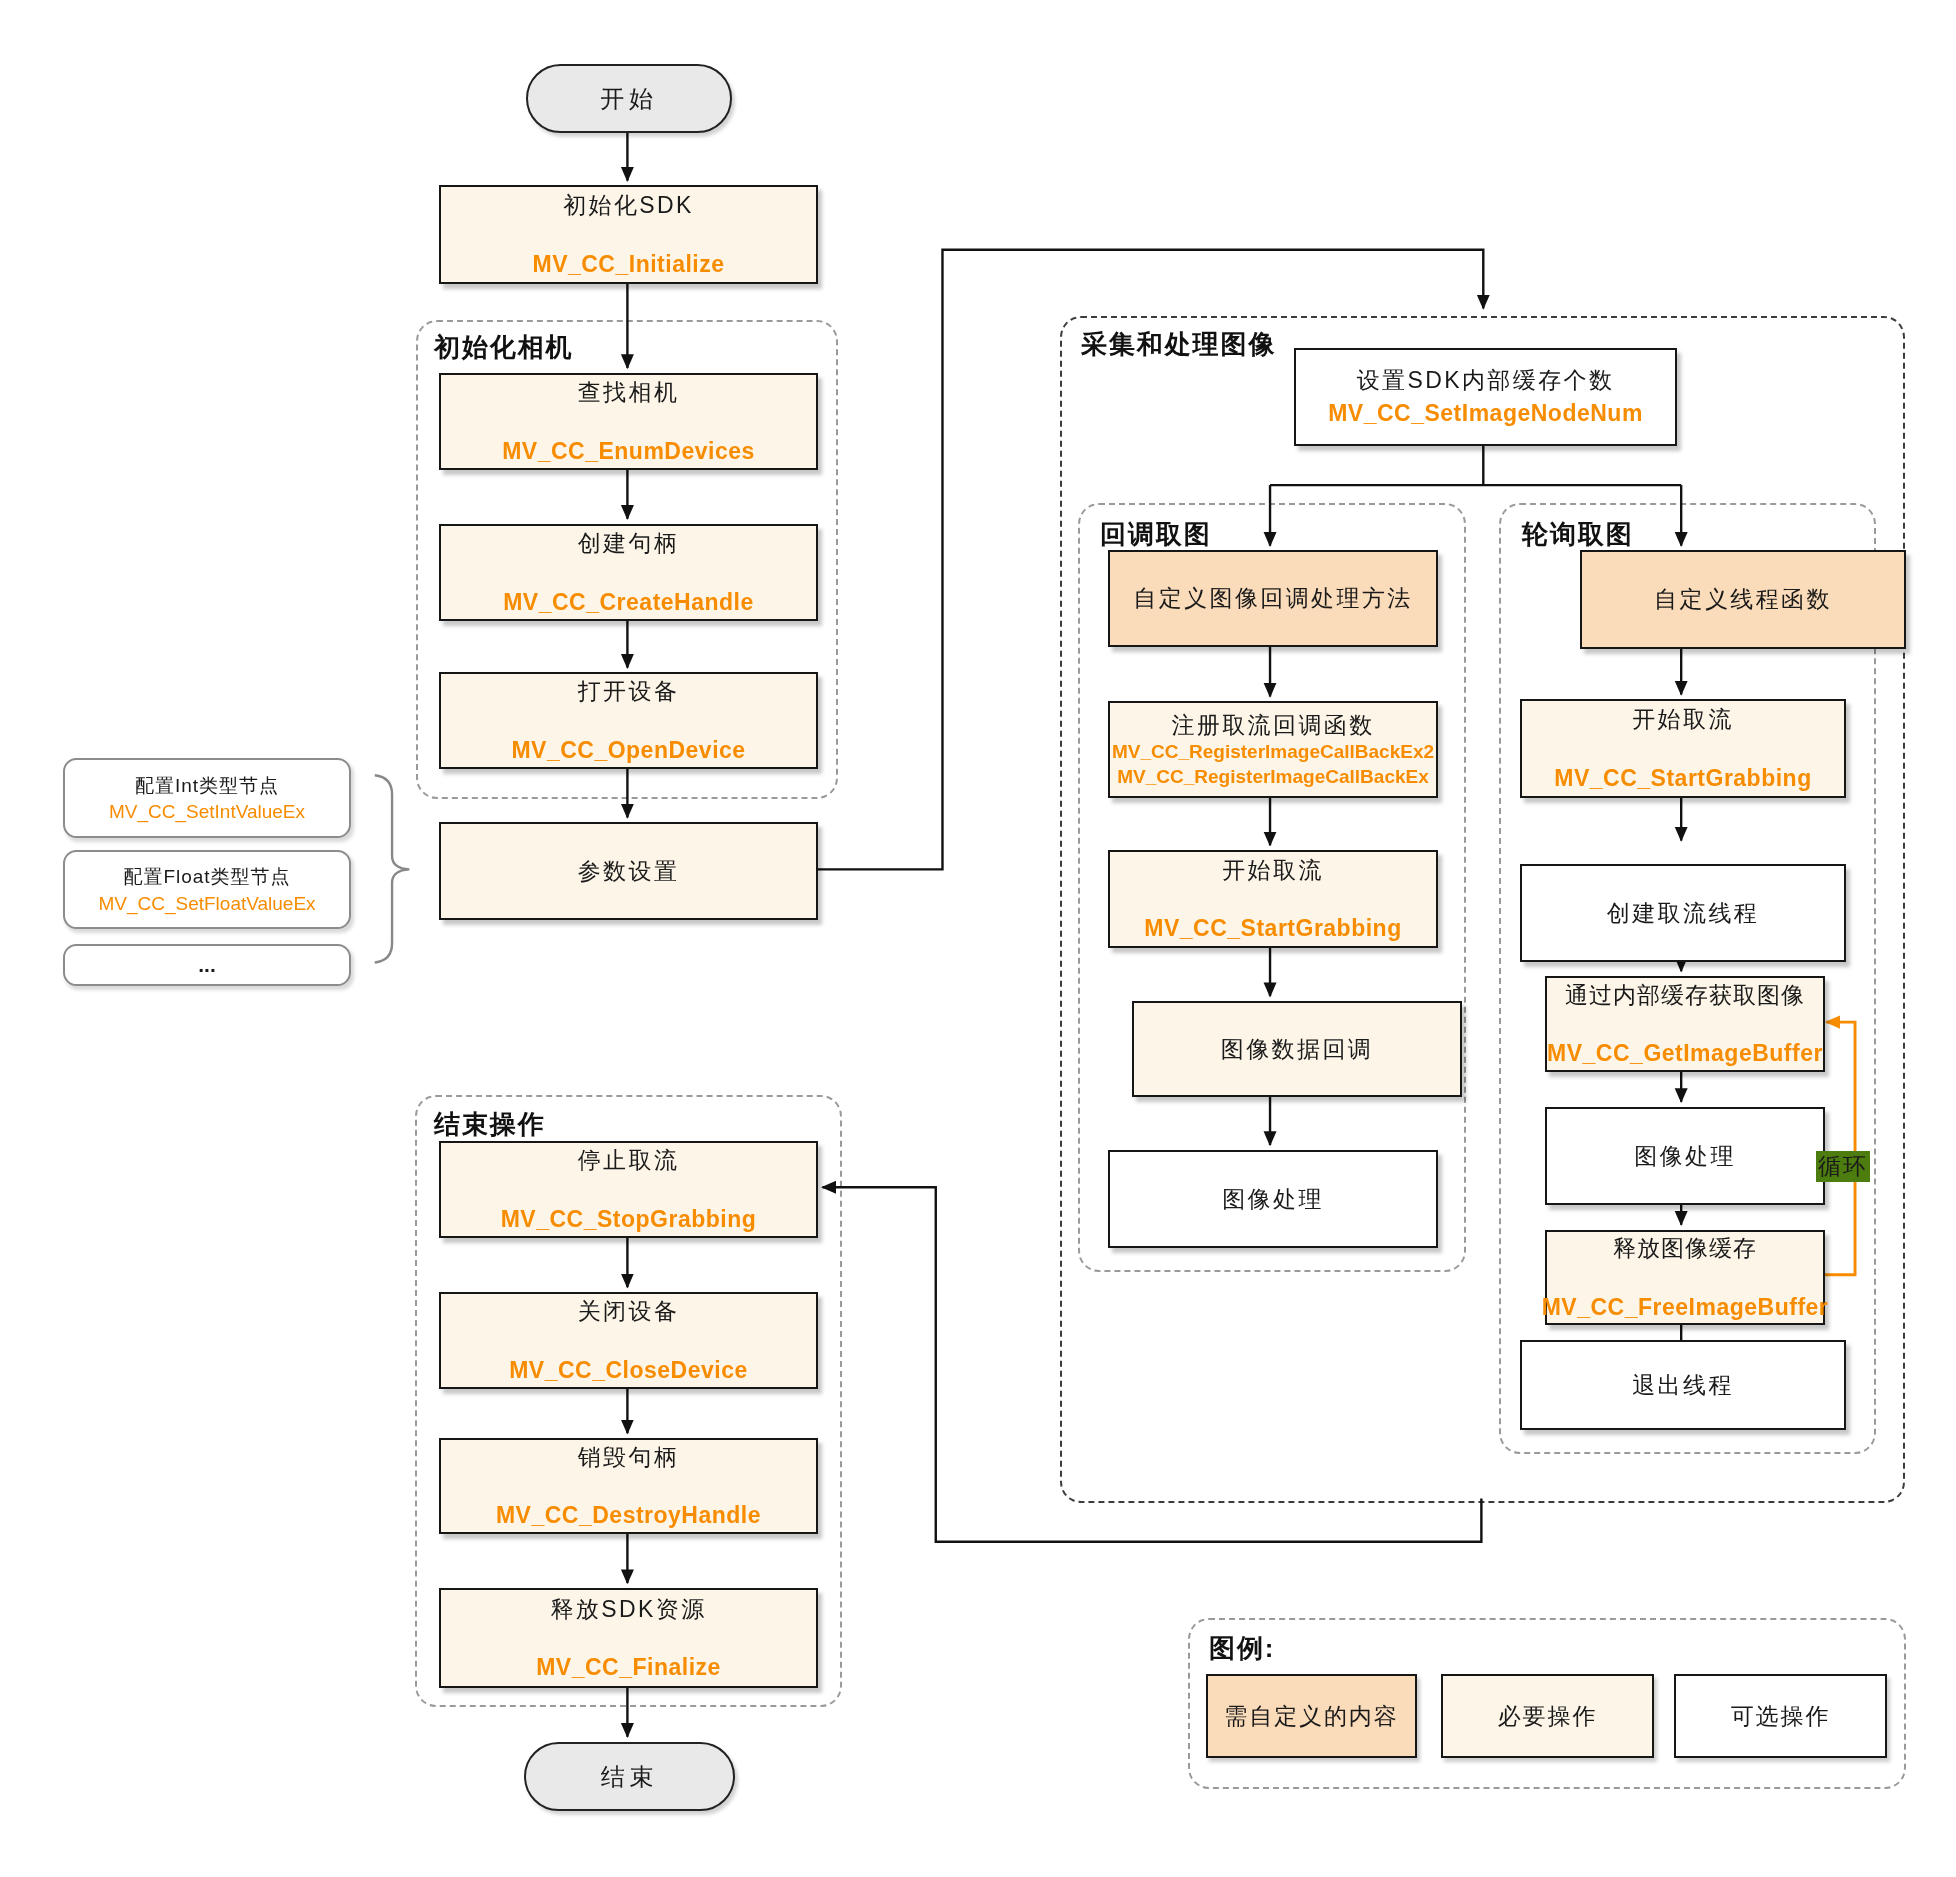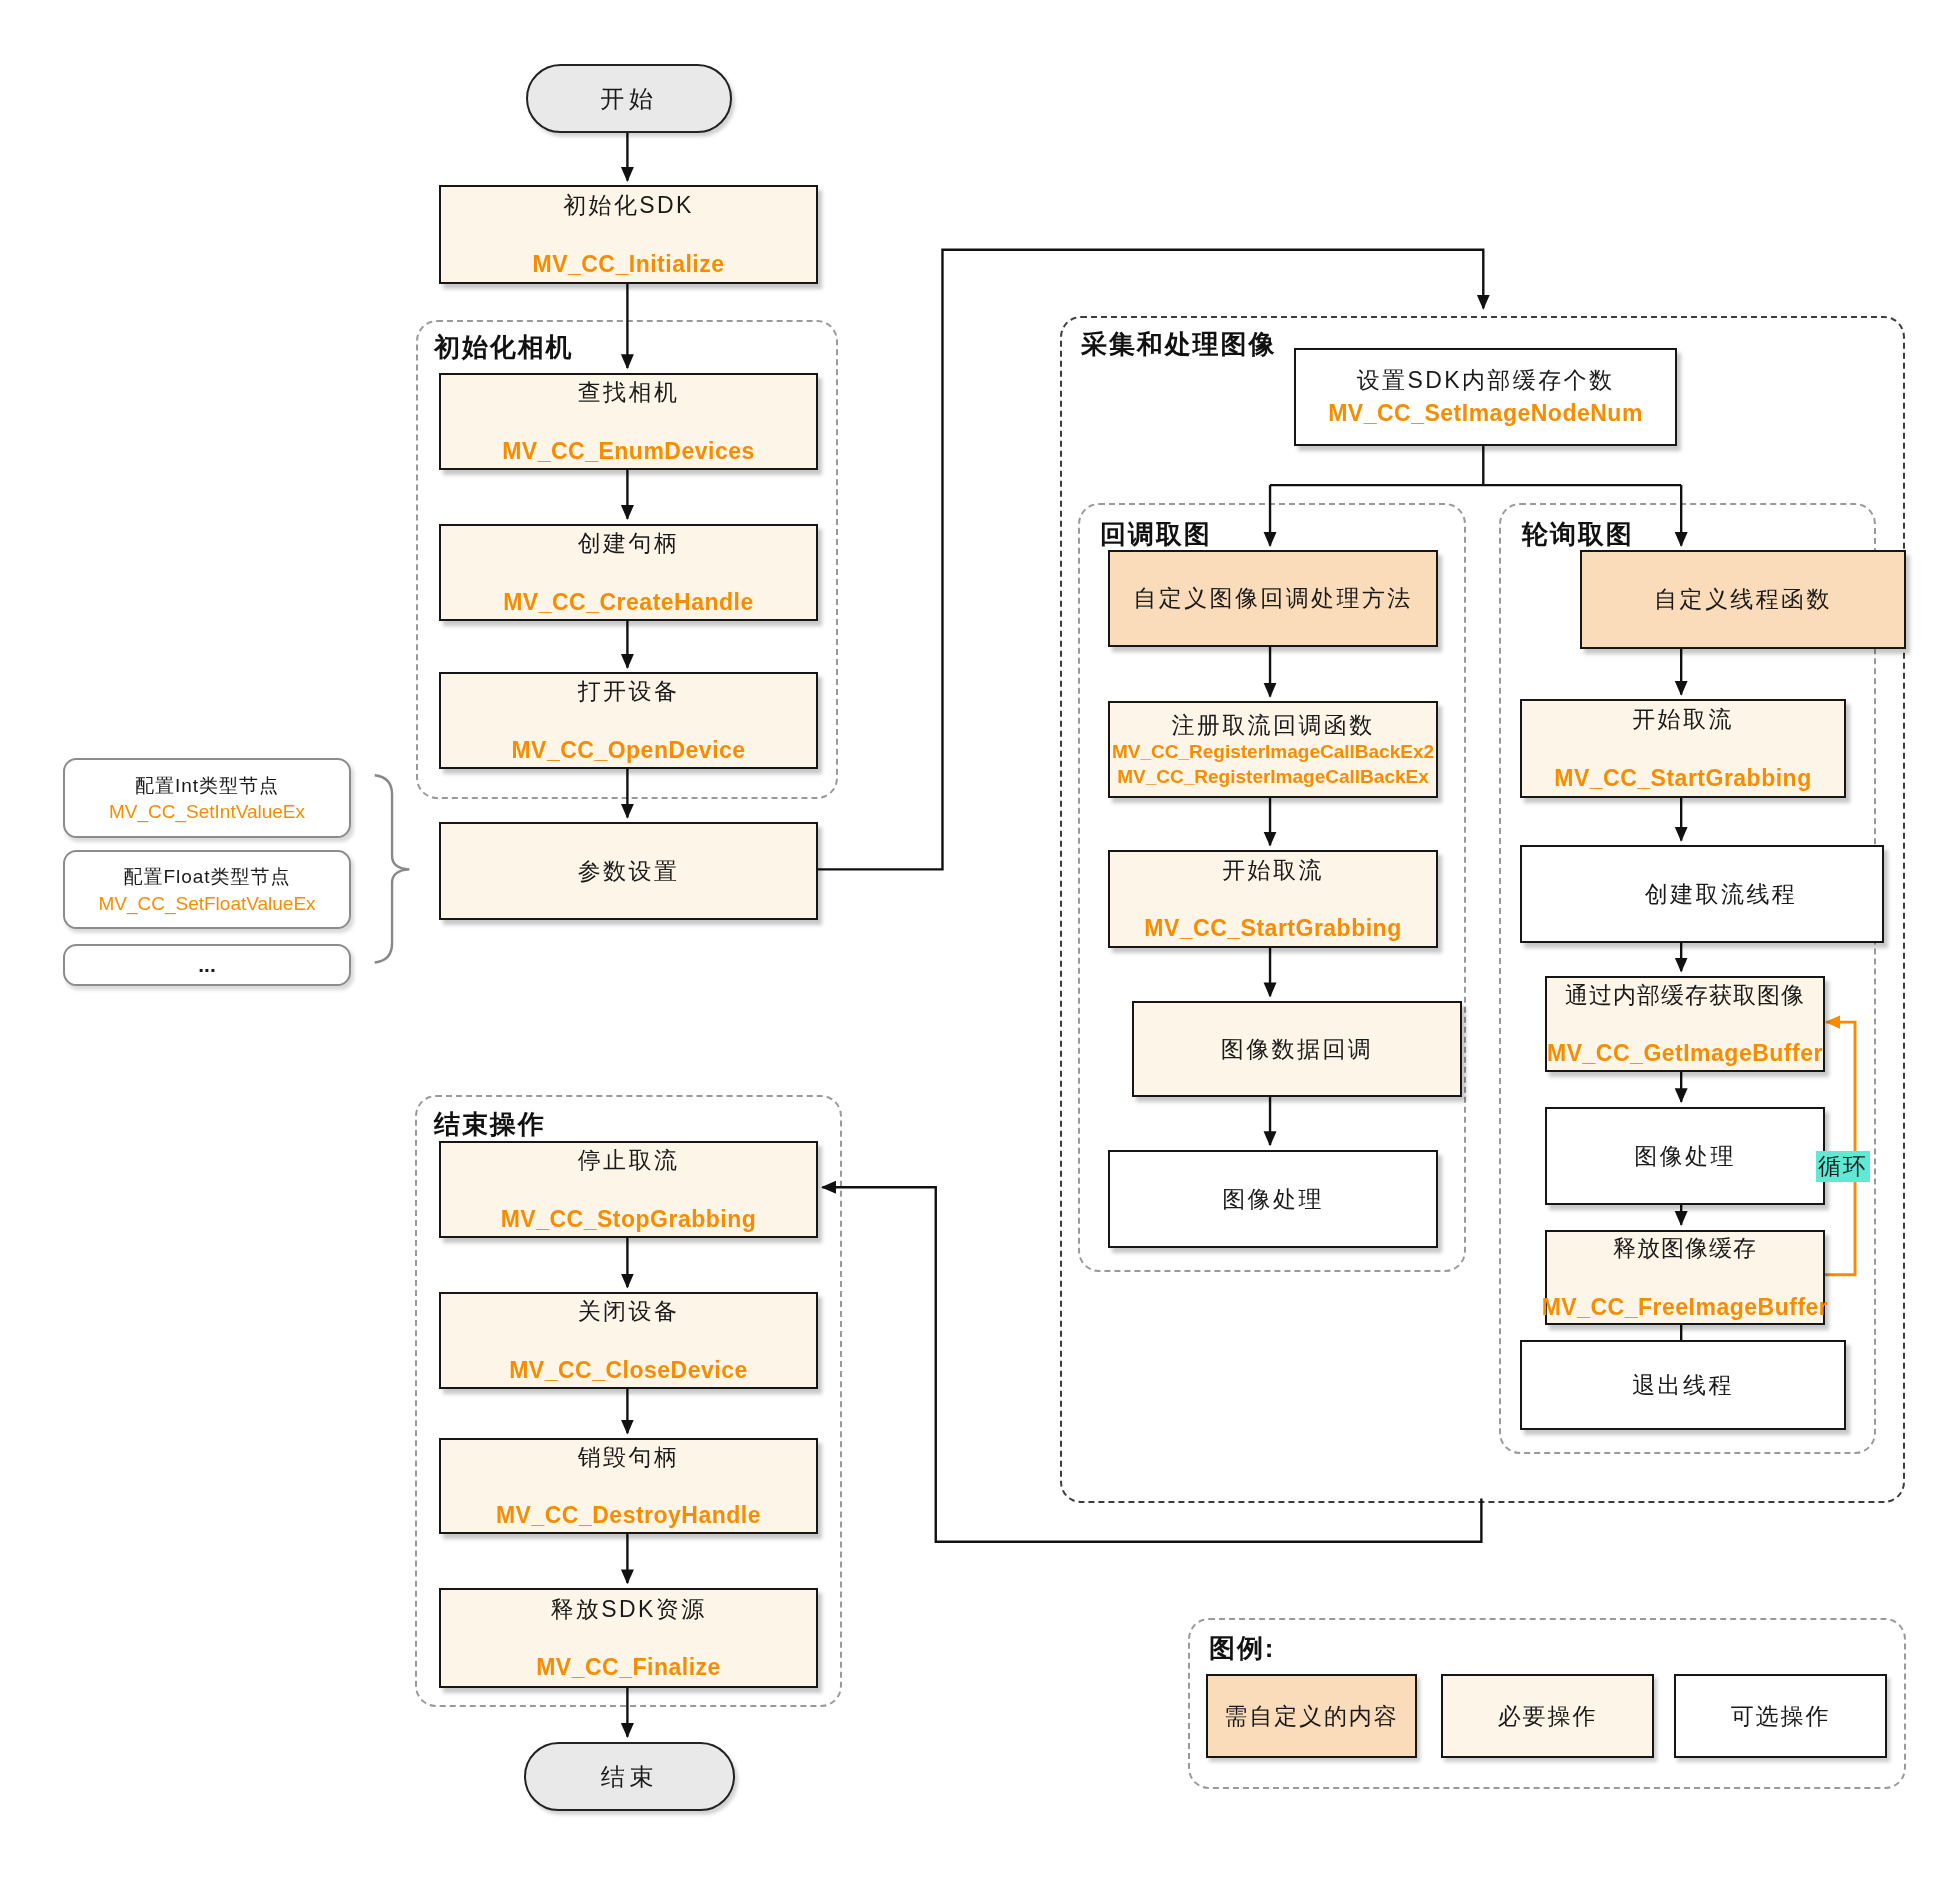--- a/index.html
+++ b/index.html
@@ -24,21 +24,21 @@
   .node.tight{gap:2.9px;}
   .terminal{position:absolute;z-index:2;display:flex;align-items:center;justify-content:center;
             background:var(--terminal);border:2.9px solid #222;border-radius:38px;
             box-shadow:2.9px 3.8px 3.8px rgba(0,0,0,0.18);font-size:24px;letter-spacing:4.8px;}
   .sidebox{position:absolute;z-index:2;display:flex;flex-direction:column;align-items:center;justify-content:center;
            gap:2.9px;background:#fff;border:2.4px solid #8c8c8c;border-radius:13.4px;
            box-shadow:2.9px 3.8px 3.8px rgba(0,0,0,0.15);text-align:center;}
   .sidebox .t{font-size:19px;letter-spacing:1px;color:#1a1a1a;}
   .sidebox .f{font-size:19px;color:var(--orange);letter-spacing:0;}
   .sidebox .dots{font-size:21px;font-weight:bold;color:#1a1a1a;line-height:9.6px;}
-  .loop-label{position:absolute;z-index:3;background:#5eead4;font-size:23px;color:#1a1a1a;
+  .loop-label{position:absolute;z-index:3;background:#4d7c0f;font-size:23px;color:#1a1a1a;
               letter-spacing:1.9px;padding:0 1.9px;}
   .legend-box{position:absolute;z-index:2;display:flex;align-items:center;justify-content:center;
               border:2.4px solid #161616;box-shadow:2.9px 3.8px 3.8px rgba(0,0,0,0.2);
               font-size:23px;letter-spacing:1.9px;text-align:center;}
 </style>
 </head>
 <body>
 
 <div class="canvas">
 
@@ -167,21 +167,21 @@
     <div class="t">图像处理</div>
   </div>
 
   <div class="node custom" style="left:1580px;top:550px;width:322px;height:95px;">
     <div class="t">自定义线程函数</div>
   </div>
   <div class="node required" style="left:1520px;top:699px;width:322px;height:95px;">
     <div class="t">开始取流</div>
     <div class="f">MV_CC_StartGrabbing</div>
   </div>
-  <div class="node optional" style="left:1520px;top:845px;width:322px;height:94px;padding-left:38px;">
+  <div class="node optional" style="left:1520px;top:864px;width:322px;height:94px;">
     <div class="t">创建取流线程</div>
   </div>
   <div class="node required" style="left:1545px;top:976px;width:276px;height:92px;">
     <div class="t" style="letter-spacing:1px;">通过内部缓存获取图像</div>
     <div class="f">MV_CC_GetImageBuffer</div>
   </div>
   <div class="node optional" style="left:1545px;top:1107px;width:276px;height:94px;">
     <div class="t">图像处理</div>
   </div>
   <div class="node required" style="left:1545px;top:1230px;width:276px;height:91px;">

